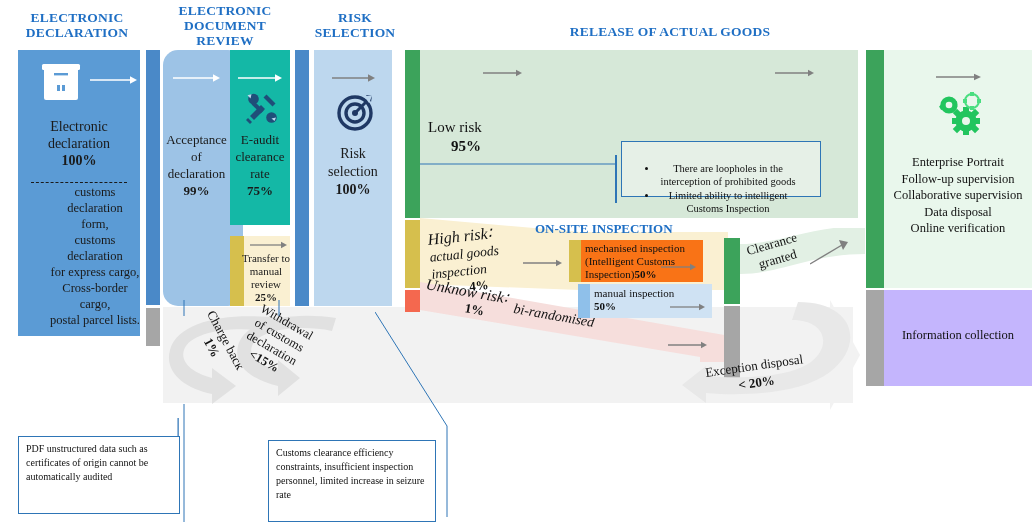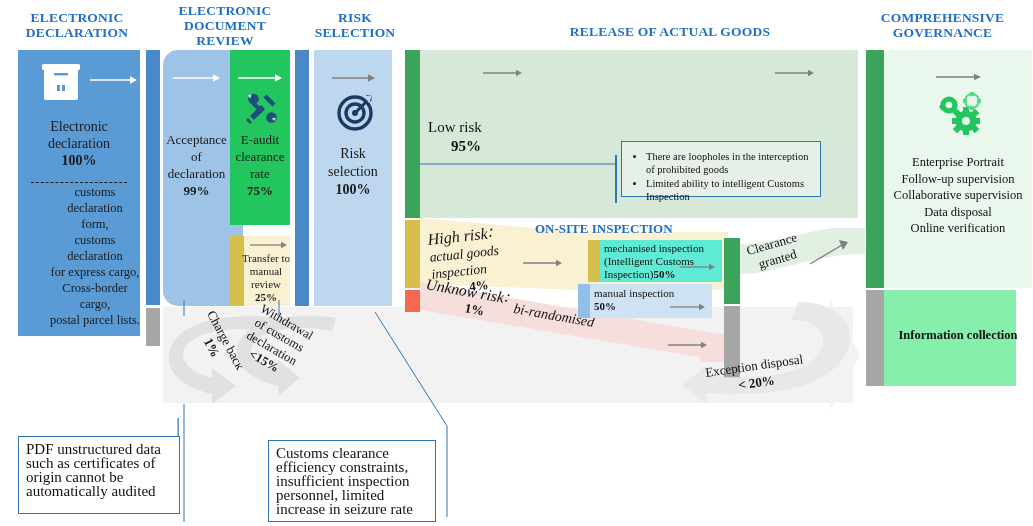--- a/index.html
+++ b/index.html
@@ -6,25 +6,25 @@
   body{width:1033px;height:526px;position:relative;overflow:hidden;
        font-family:"Liberation Serif","DejaVu Serif",serif;color:#111;}
   .stage{position:absolute;left:0;top:0;width:1033px;height:526px;}
   .abs{position:absolute;box-sizing:border-box;}
   .hdr{font-family:"Liberation Serif","DejaVu Serif",serif;font-weight:bold;
        color:#1F6FC4;text-align:center;font-size:13.5px;line-height:15px;
        letter-spacing:.2px;}
   .col-text{text-align:center;font-size:14px;line-height:17px;color:#1a1a1a;}
   .pct{font-weight:bold;}
   .tiny{font-size:11px;line-height:13px;}
-  .note{border:1px solid #2E75B6;background:#fff;font-size:15px;
+  .note{border:1px solid #2E75B6;background:#fff;font-size:10px;
         line-height:14px;padding:5px 7px;color:#111;}
   .bullets{border:1px solid #2E75B6;background:#E6F0E7;font-size:10.5px;
         line-height:13px;padding:4px 6px;color:#111;}
-  .bullets ul{margin:4px;padding-left:14px;}
+  .bullets ul{margin:16px;padding-left:14px;text-align:center;}
   .bullets li{margin:0 0 1px 0;}
   .dashline{border-top:1px dashed #1a1a1a;width:78%;margin:4px auto;height:0;}
   .rot{transform-origin:center center;white-space:nowrap;}
   .sect-title{color:#1F6FC4;font-weight:bold;font-size:13px;}
   .lbl-ital{font-style:italic;}
 </style>
 </head>
 <body>
 
 <div class="stage">
@@ -42,24 +42,20 @@
 
   <div class="abs hdr" style="left:310px;top:10px;width:90px;">
     <div>RISK</div>
     <div>SELECTION</div>
   </div>
 
   <div class="abs hdr" style="left:490px;top:24px;width:360px;">
     <div>RELEASE OF ACTUAL GOODS</div>
   </div>
 
-  <div class="abs hdr" style="left:855px;top:10px;width:175px;">
-    <div>COMPREHENSIVE</div>
-    <div>GOVERNANCE</div>
-  </div>
 
   <div class="abs" style="left:163px;top:307px;width:690px;height:96px;background:#F2F2F2;"></div>
 
   <svg class="abs" style="left:790px;top:300px;width:70px;height:110px;" viewBox="0 0 70 110">
     <path d="M0,7 L40,7 L40,0 L70,55 L40,110 L40,103 L0,103 Z" fill="#F2F2F2"></path>
   </svg>
 
   <div class="abs" style="left:18px;top:50px;width:122px;height:286px;background:#5B9BD5;">
 
     <svg class="abs" style="left:22px;top:12px;width:42px;height:44px;" viewBox="0 0 42 44">
@@ -99,21 +95,21 @@
       <path d="M40,2.2 L47,6 L40,9.8 Z" fill="#ffffff"></path>
     </svg>
     <div class="abs col-text" style="left:-3px;top:81px;width:73px;font-size:13px;line-height:17px;">
       <div>Acceptance</div>
       <div>of</div>
       <div>declaration</div>
       <div class="pct">99%</div>
     </div>
   </div>
 
-  <div class="abs" style="left:230px;top:50px;width:60px;height:175px;background:#22c55e;">
+  <div class="abs" style="left:230px;top:50px;width:60px;height:175px;background:#14b8a6;">
     <svg class="abs" style="left:8px;top:22px;width:45px;height:12px;" viewBox="0 0 45 12">
       <path d="M0,6 L37,6" stroke="#ffffff" stroke-width="1.6"></path>
       <path d="M37,2.2 L44,6 L37,9.8 Z" fill="#ffffff"></path>
     </svg>
     <svg class="abs" style="left:14px;top:40px;width:36px;height:36px;" viewBox="0 0 36 36">
       <g fill="#1F4E79">
         <path d="M22.5,4.5 L31.5,13.5 L28.5,16.5 L19.5,7.5 Z"></path>
         <path d="M6,26 L17,15 L21,19 L10,30 Z"></path>
         <path d="M4,28 L8,32 L6,34 L2,30 Z"></path>
         <circle cx="9.5" cy="9" r="5.3"></circle>
@@ -216,21 +212,21 @@
   </div>
 
   <div class="abs rot" style="left:424px;top:284px;transform:rotate(10deg);">
     <div style="font-size:15.5px;" class="lbl-ital">Unknow risk∶</div>
     <div style="font-size:13px;font-weight:bold;text-align:center;width:104px;">1%</div>
   </div>
   <div class="abs rot lbl-ital" style="left:513px;top:308px;font-size:14px;transform:rotate(10deg);">bi-randomised</div>
 
   <div class="abs sect-title" style="left:535px;top:221px;">ON-SITE INSPECTION</div>
 
-  <div class="abs" style="left:588px;top:240px;width:134px;height:42px;background:#5eead4;">
+  <div class="abs" style="left:569px;top:240px;width:134px;height:42px;background:#f97316;">
     <div class="abs" style="left:0;top:0;width:12px;height:42px;background:#D6BF4D;"></div>
     <div class="abs tiny" style="left:16px;top:2px;width:118px;">
       <span>mechanised inspection</span><br>
       <span>(Intelligent Customs</span><br>
       <span>Inspection)</span><span class="pct">50%</span>
     </div>
     <svg class="abs" style="left:92px;top:22px;width:36px;height:10px;" viewBox="0 0 36 10">
       <path d="M0,5 L29,5" stroke="#808080" stroke-width="1.3"></path>
       <path d="M29,1.8 L35,5 L29,8.2 Z" fill="#808080"></path>
     </svg>
@@ -318,21 +314,21 @@
     </svg>
     <div class="abs" style="left:0;top:104px;width:148px;text-align:center;font-size:12.5px;line-height:16.5px;">
       <div>Enterprise Portrait</div>
       <div>Follow-up supervision</div>
       <div>Collaborative supervision</div>
       <div>Data disposal</div>
       <div>Online verification</div>
     </div>
   </div>
 
-  <div class="abs" style="left:884px;top:290px;width:132px;height:96px;background:#86efac;font-weight:bold;">
+  <div class="abs" style="left:884px;top:290px;width:148px;height:96px;background:#c4b5fd;">
     <div class="abs" style="left:0;top:38px;width:148px;text-align:center;font-size:12.5px;">Information collection</div>
   </div>
 
   <svg class="abs" style="left:160px;top:310px;width:125px;height:100px;" viewBox="0 0 125 100">
     <path d="M118,8 C70,2 18,10 10,40 C4,62 24,78 52,84 L52,94 L76,76 L52,58 L52,68
              C32,63 20,52 24,40 C30,22 72,15 112,22 Z" fill="#E1E1E1"></path>
   </svg>
   <div class="abs rot" style="left:186px;top:328px;transform:rotate(62deg);font-size:13px;line-height:16px;text-align:center;">
     <div>Charge back</div>
     <div class="pct">1%</div>

